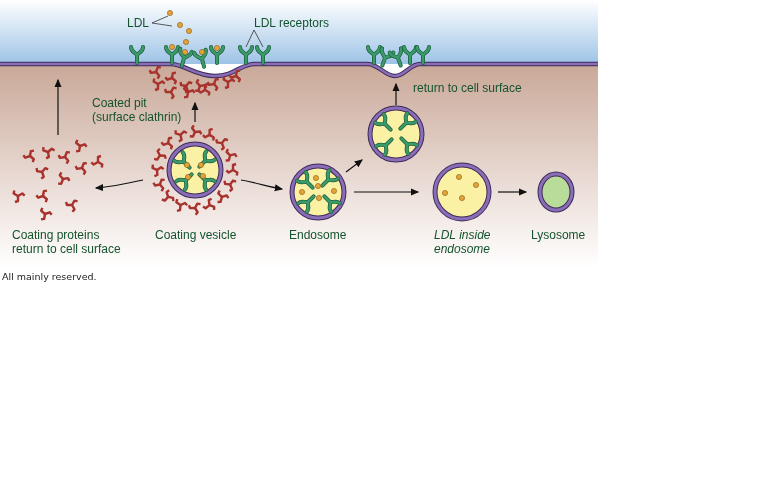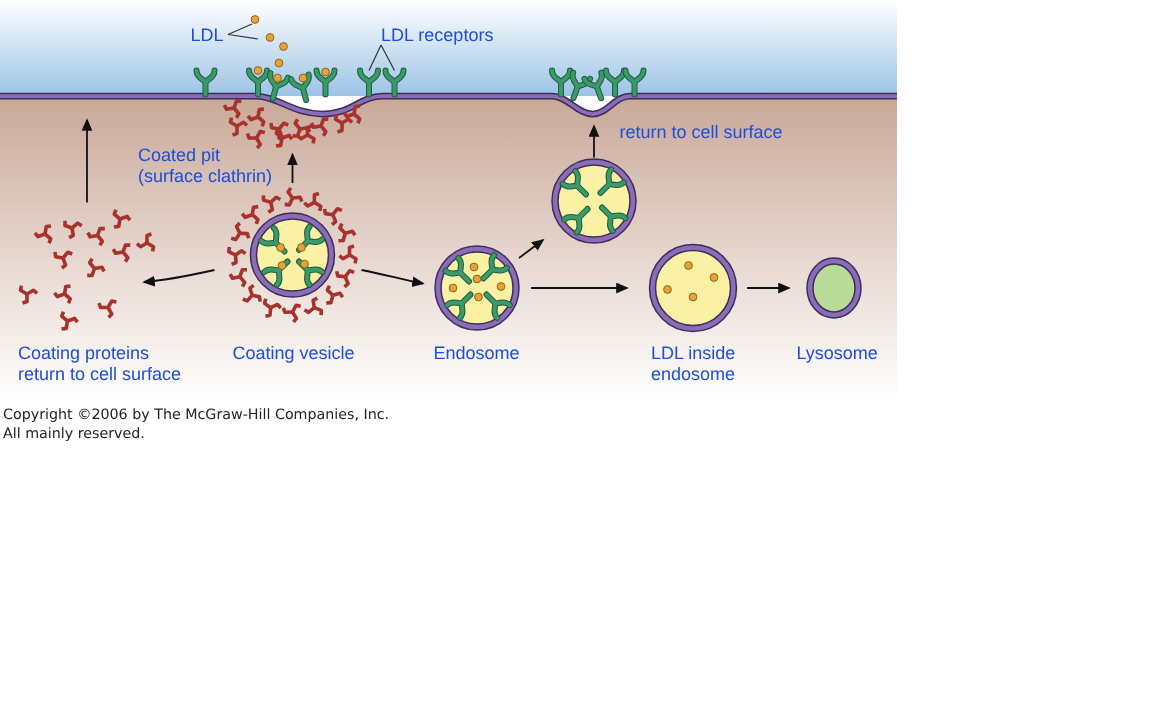--- a/index.html
+++ b/index.html
@@ -1,19 +1,19 @@
 <!DOCTYPE html>
 <html><head>
 <meta charset="utf-8">
 <style>
   html, body { margin:0; padding:0; background:#ffffff; }
   body { width:768px; height:480px; position:relative; overflow:hidden; font-family:"Liberation Sans", sans-serif; }
   #figure { position:absolute; left:0; top:0; width:600px; height:268px; }
-  .lbl { position:absolute; font-size:12px; color:#1d4ed8; line-height:14px; white-space:nowrap; font-family:"Liberation Sans", sans-serif; }
-  .c { text-align:left; }
+  .lbl { position:absolute; font-size:12px; color:#14532d; line-height:14px; white-space:nowrap; font-family:"Liberation Sans", sans-serif; }
+  .c { text-align:left;font-style:italic; }
   #copyright { position:absolute; left:2px; top:270px; font-family:"DejaVu Sans", sans-serif; font-size:9.5px; color:#222; line-height:13px; }
   #copyright div { white-space:nowrap; }
 </style>
 </head>
 <body>
 
 <div id="figure">
   <svg id="fig-svg" width="600" height="268" viewBox="0 0 600 268">
     <defs>
       <linearGradient id="gTop" x1="0" y1="0" x2="0" y2="1">
@@ -424,15 +424,14 @@
   <div class="lbl" style="left:155px;top:228px;">Coating vesicle</div>
   <div class="lbl" style="left:289px;top:228px;">Endosome</div>
   <div class="lbl c" style="left:434px;top:228px;width:56px;">
     <div>LDL inside</div>
     <div>endosome</div>
   </div>
   <div class="lbl" style="left:531px;top:228px;">Lysosome</div>
 </div>
 
 <div id="copyright">
-  <div>Copyright ©2006 by The McGraw-Hill Companies, Inc.</div>
   <div>All mainly reserved.</div>
 </div>
 
 </body></html>

